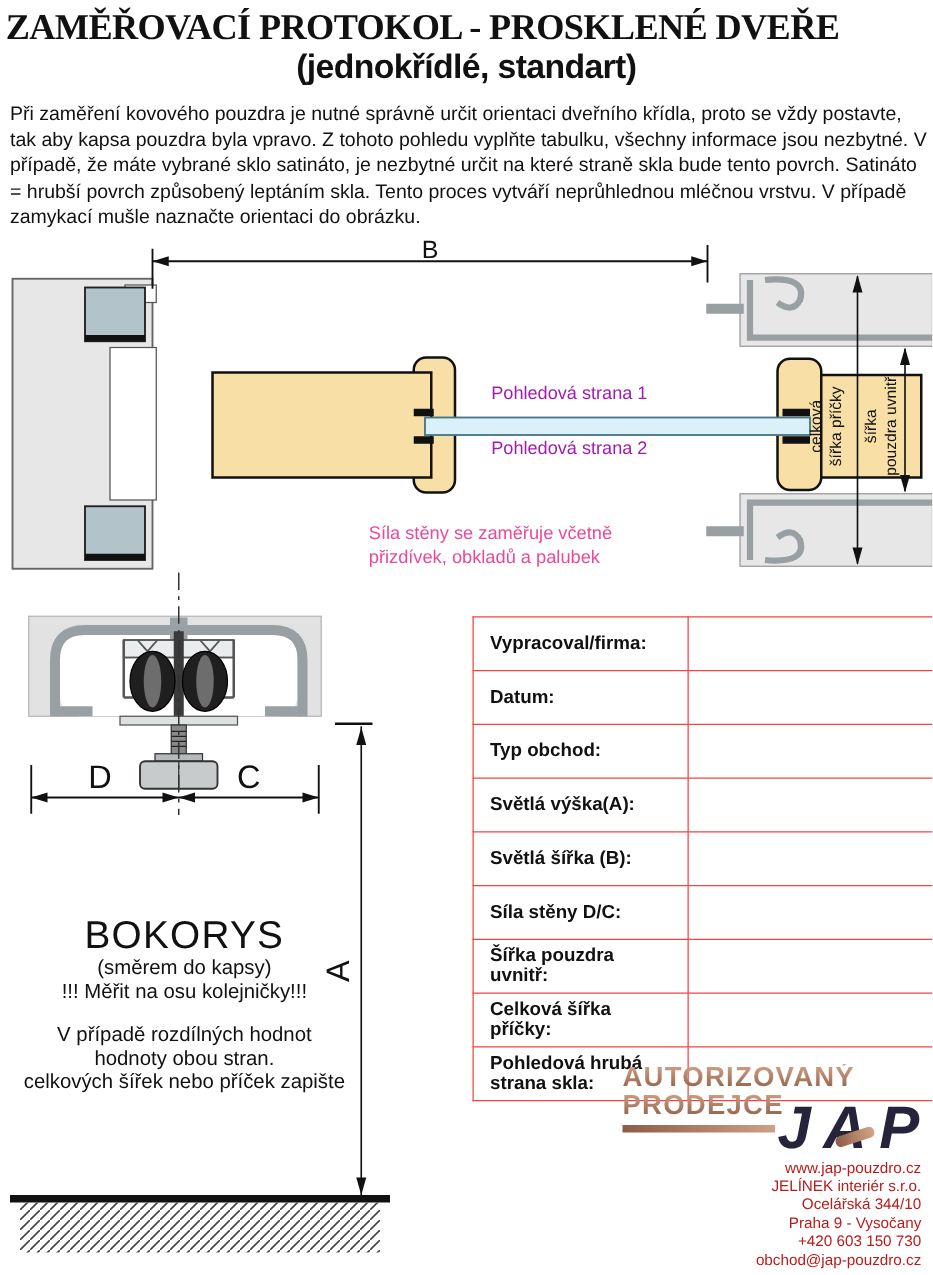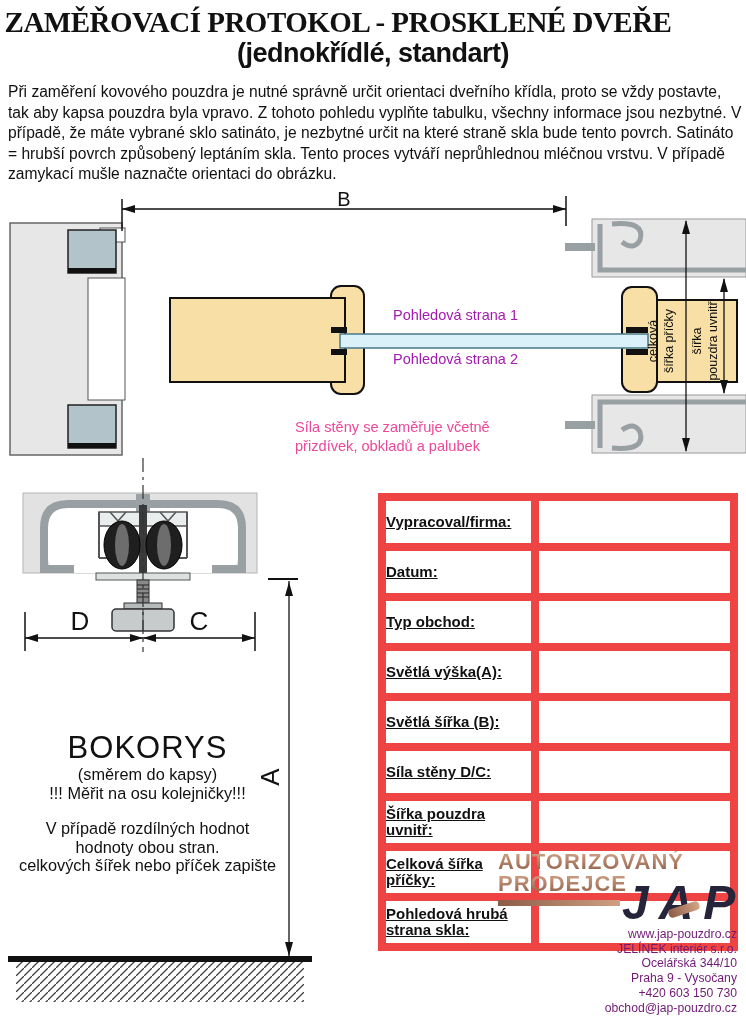--- a/index.html
+++ b/index.html
@@ -11,31 +11,31 @@
   .intro{left:8px;top:82px;width:734px;font-size:15.6px;line-height:20.6px;text-align:left;}
   .glasslabel{font-size:14.5px;color:#a21caf;}
   .warn{left:295px;top:418px;font-size:14.6px;line-height:18.5px;color:#ec4899;}
   .vlabel{width:84px;height:32px;transform:rotate(-90deg);transform-origin:center;
           font-size:12.5px;line-height:15.5px;text-align:center;color:#111;}
   .bok{left:15px;top:731px;width:265px;text-align:center;}
   .bok .h{font-size:31px;line-height:34px;font-weight:400;letter-spacing:1px;}
   .bok .s{font-size:16.3px;line-height:18.5px;}
   .bok .gap{height:17px;}
   table.form{position:absolute;left:378px;top:493px;width:360px;border-collapse:collapse;table-layout:fixed;}
-  table.form td{border:8px solid #ef4444;height:38px;vertical-align:middle;padding:2px 0;text-decoration:underline;}
+  table.form td{border:1px solid #ef4444;height:38px;vertical-align:middle;padding:2px 13px;}
   td.flabel{width:145px;font-weight:bold;font-size:15px;line-height:16.5px;}
   td.fvalue{width:191px;font-size:15px;}
   .copper-text{font-weight:bold;letter-spacing:1px;font-size:22px;line-height:22px;
     background:linear-gradient(180deg,#d5a588 0%,#8d5c46 100%);
     -webkit-background-clip:text;background-clip:text;color:transparent;}
   .copper-bar{background:linear-gradient(90deg,#8d5c46,#cfa084);height:6px;width:122px;}
   .brand{font-size:48px;font-weight:bold;letter-spacing:10px;color:#25243a;line-height:48px;}
   .swoosh{width:32px;height:9px;border-radius:4px;transform:rotate(-18deg);
     background:linear-gradient(90deg,#8d5c46,#d5a588);}
-  .contact{left:490px;top:927px;width:247px;text-align:right;font-size:12.2px;line-height:14.7px;color:#701a75;}
+  .contact{left:490px;top:927px;width:247px;text-align:right;font-size:12.2px;line-height:14.7px;color:#b91c1c;}
   svg{display:block;}
   svg text{font-family:"Liberation Sans",sans-serif;}
 </style>
 </head>
 <body>
 
 <div class="page">
 
   <div class="abs title1" style="top:6px;left:0;">ZAMĚŘOVACÍ PROTOKOL - PROSKLENÉ DVEŘE</div>
   <div class="abs title2" style="top:38px;left:0;">(jednokřídlé, standart)</div>

